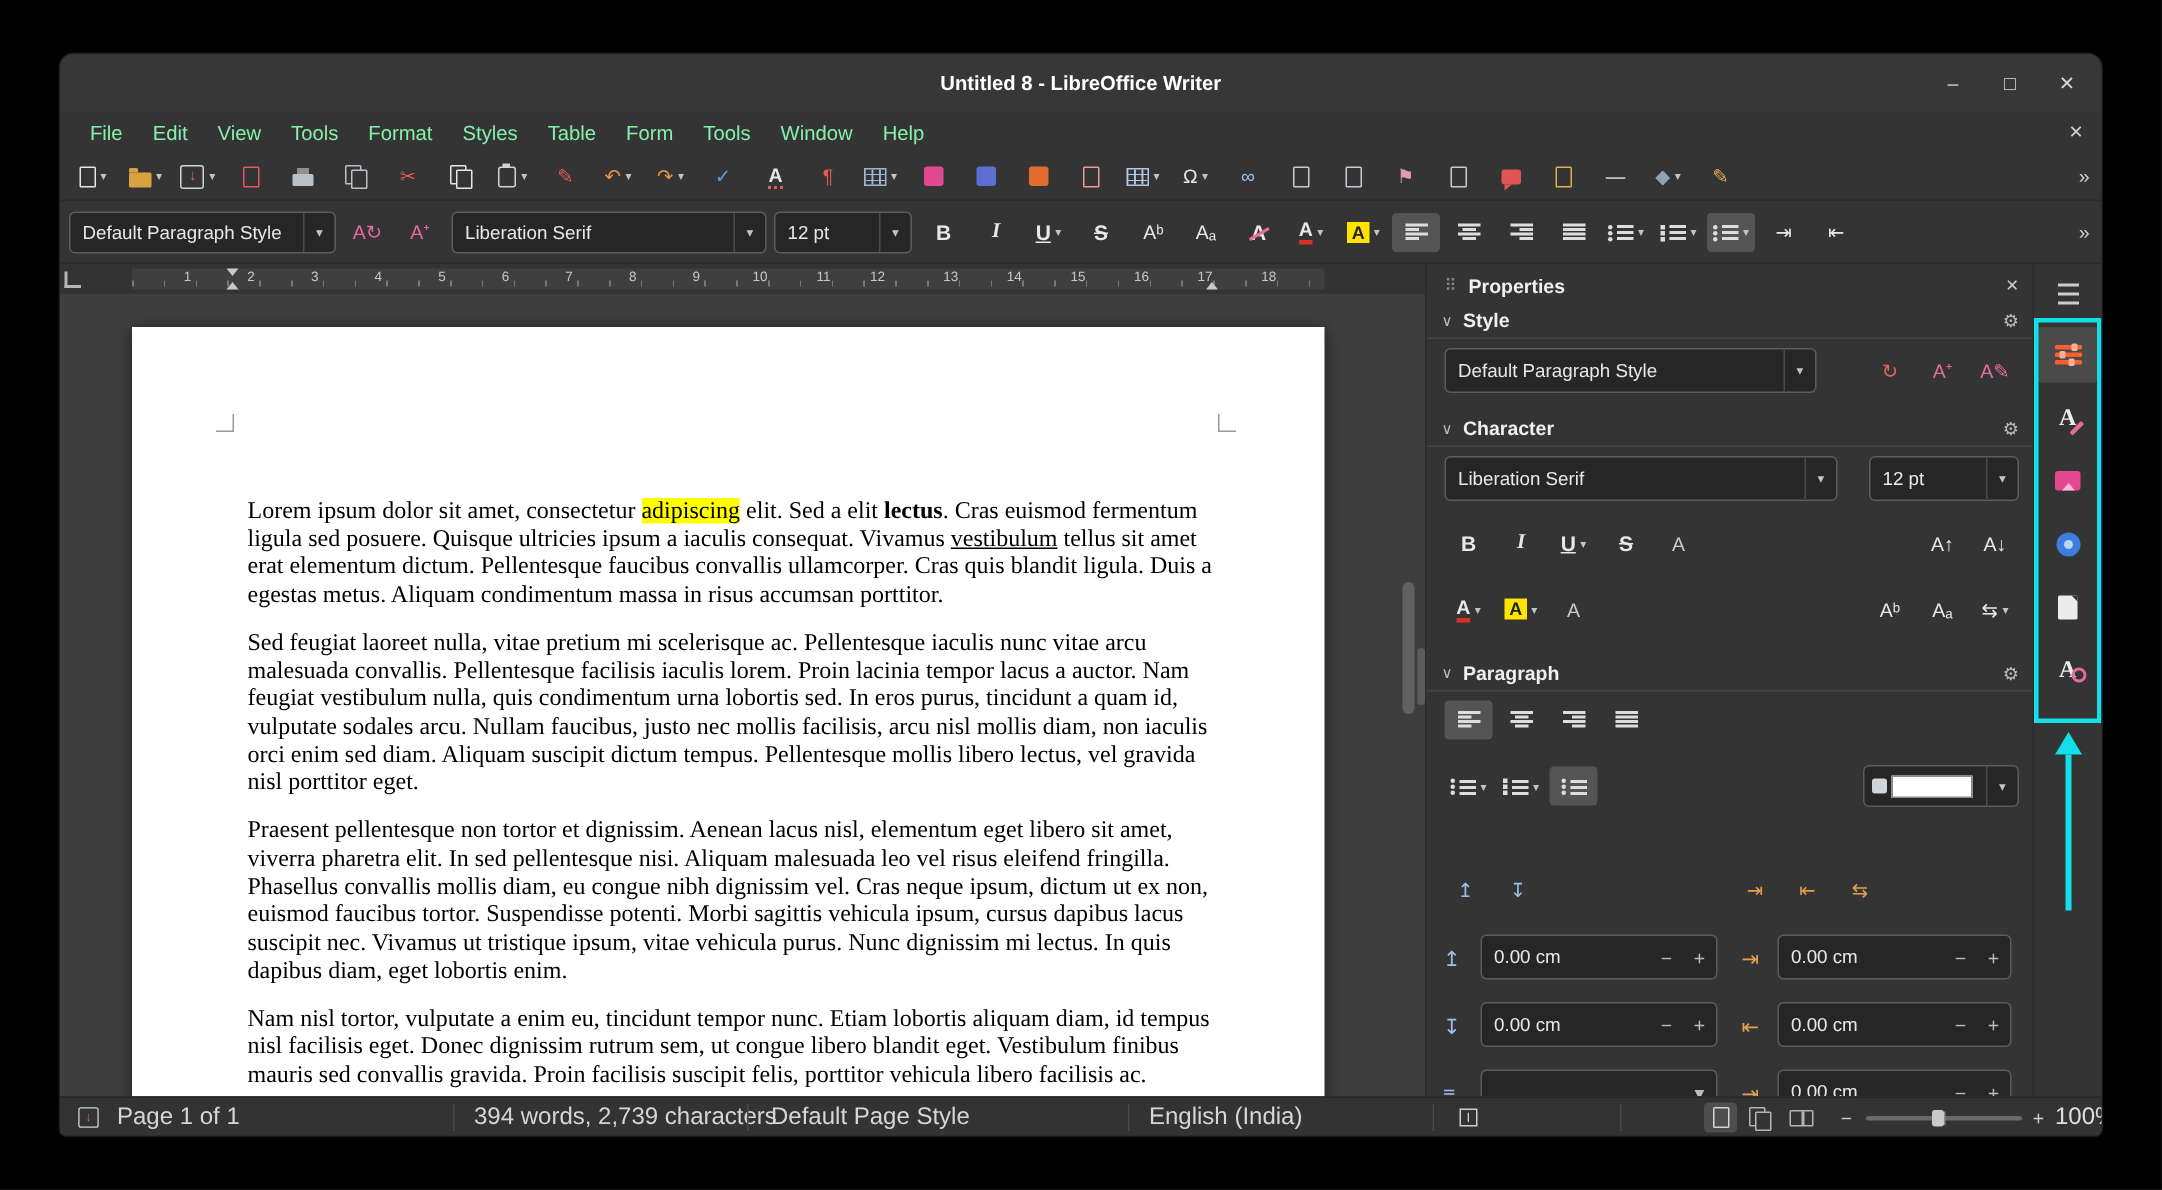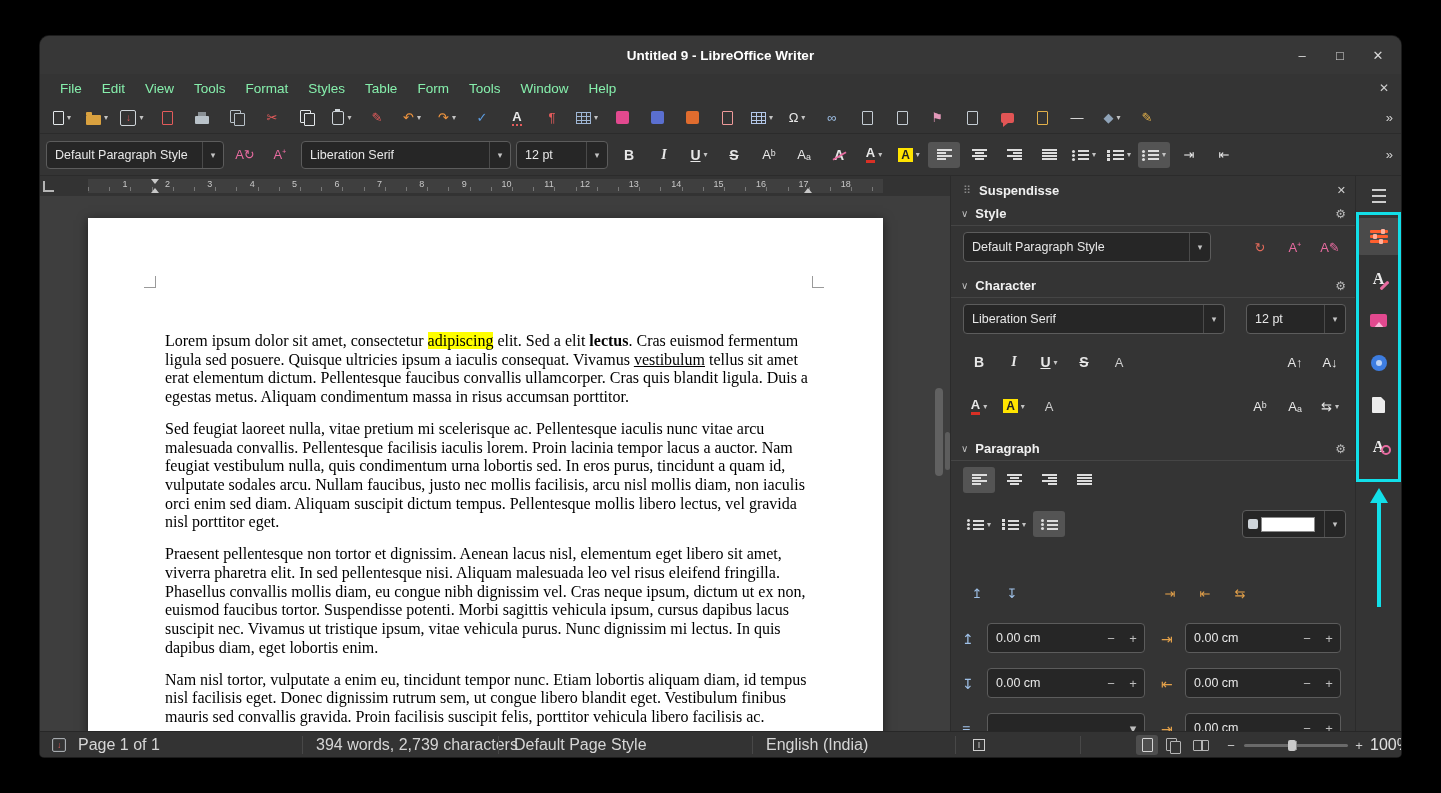--- a/index.html
+++ b/index.html
@@ -138,21 +138,21 @@
   .znotch{position:absolute;left:50%;top:-3px;width:1px;height:9px;background:#8a8a8a}
   .zthumb{position:absolute;left:44px;top:-4px;width:8px;height:11px;background:#cacaca;border-radius:2px}
   .zoompct{color:#e0e0e0}
 </style>
 </head>
 <body>
 
 <div class="window">
 
   <div class="titlebar">
-    <div class="title">Untitled 9 - LibreOffice Writer</div>
+    <div class="title">Untitled 8 - LibreOffice Writer</div>
     <div class="win-controls">
       <span class="wbtn">–</span>
       <span class="wbtn">□</span>
       <span class="wbtn">✕</span>
     </div>
   </div>
 
   <div class="menubar">
     <div id="menu-items" class="menu-items">
         <div class="menu-item">File</div>
@@ -412,21 +412,21 @@
       </div>
       <div class="vscroll">
         <div class="vthumb"></div>
       </div>
       <div class="sb-grip"></div>
     </div>
 
     <div class="sidebar">
       <div class="sb-row sb-flex" style="top:3px;height:22px">
         <span class="grip">⠿</span>
-        <span class="sb-title">Suspendisse</span>
+        <span class="sb-title">Properties</span>
         <span class="sb-close">✕</span>
       </div>
 
       <div class="sb-row sb-sect" style="top:26px">
         <span class="chev">∨</span>
         <span class="sect-label">Style</span>
         <span class="gear">⚙</span>
       </div>
       <div class="sb-row sb-flex" style="top:56px;height:30px">
         <div class="combo" style="width:248px;height:30px">

